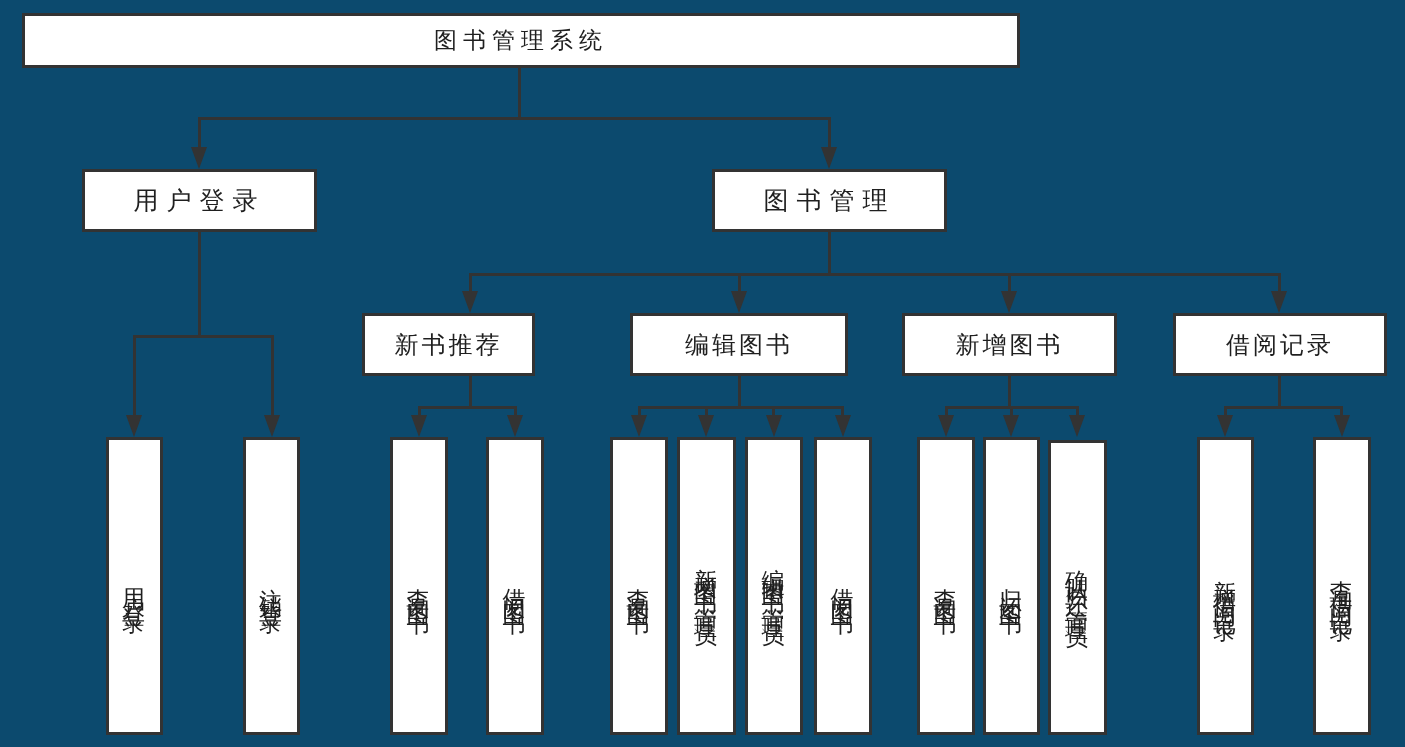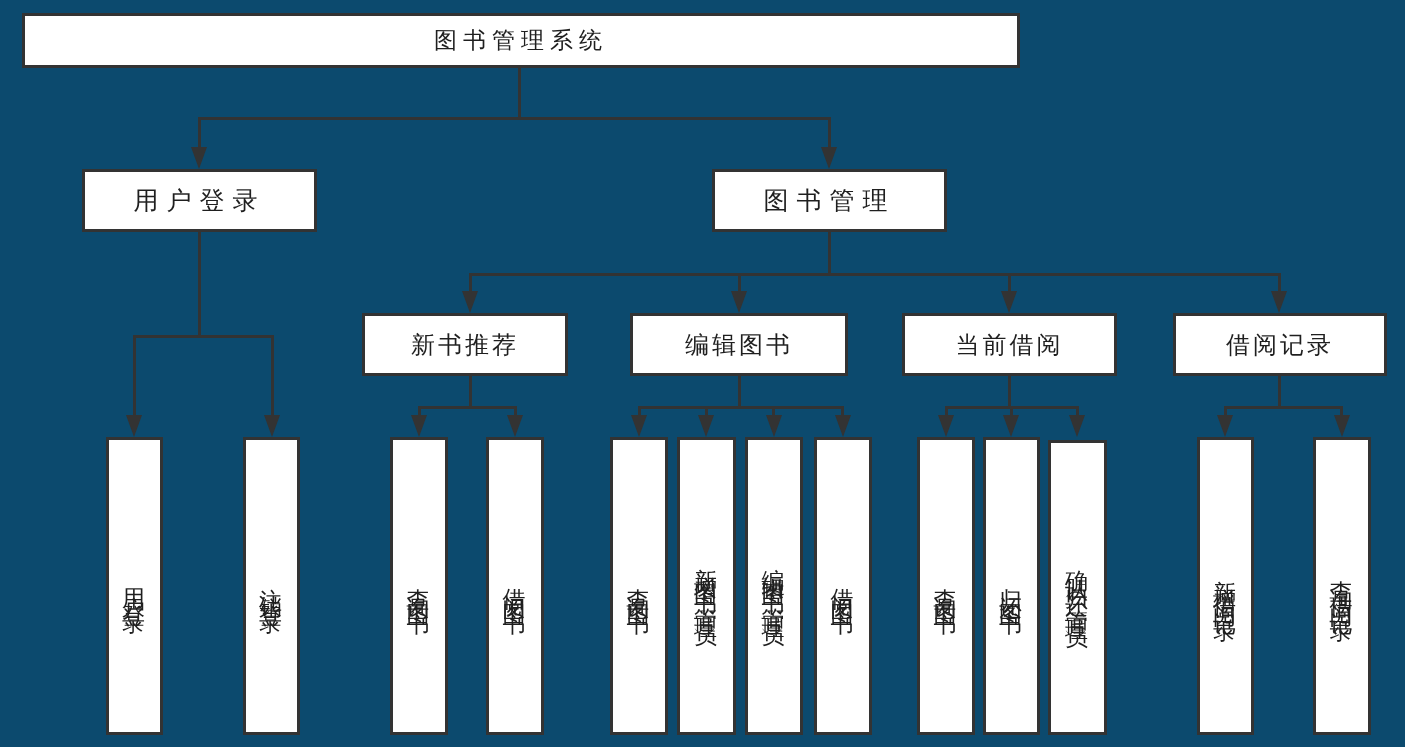--- a/index.html
+++ b/index.html
@@ -79,23 +79,23 @@
   <div class="hline" style="left:469px;top:273px;width:812px"></div>
   <div class="vline" style="left:469px;top:273px;height:20px"></div>
   <div class="arrow" style="left:462px;top:291px"></div>
   <div class="vline" style="left:738px;top:273px;height:20px"></div>
   <div class="arrow" style="left:731px;top:291px"></div>
   <div class="vline" style="left:1008px;top:273px;height:20px"></div>
   <div class="arrow" style="left:1001px;top:291px"></div>
   <div class="vline" style="left:1278px;top:273px;height:20px"></div>
   <div class="arrow" style="left:1271px;top:291px"></div>
 
-  <div class="box h3box" style="left:362px;top:313px;width:206px;height:63px">新书推荐</div>
+  <div class="box h3box" style="left:362px;top:313px;width:173px;height:63px">新书推荐</div>
   <div class="box h3box" style="left:630px;top:313px;width:218px;height:63px">编辑图书</div>
-  <div class="box h3box" style="left:902px;top:313px;width:215px;height:63px">当前借阅</div>
+  <div class="box h3box" style="left:902px;top:313px;width:215px;height:63px">新增图书</div>
   <div class="box h3box" style="left:1173px;top:313px;width:214px;height:63px">借阅记录</div>
 
   <div class="vline" style="left:469px;top:376px;height:31px"></div>
   <div class="hline" style="left:418px;top:406px;width:98px"></div>
   <div class="vline" style="left:418px;top:406px;height:12px"></div>
   <div class="arrow" style="left:411px;top:415px"></div>
   <div class="vline" style="left:514px;top:406px;height:12px"></div>
   <div class="arrow" style="left:507px;top:415px"></div>
 
   <div class="vline" style="left:738px;top:376px;height:31px"></div>

